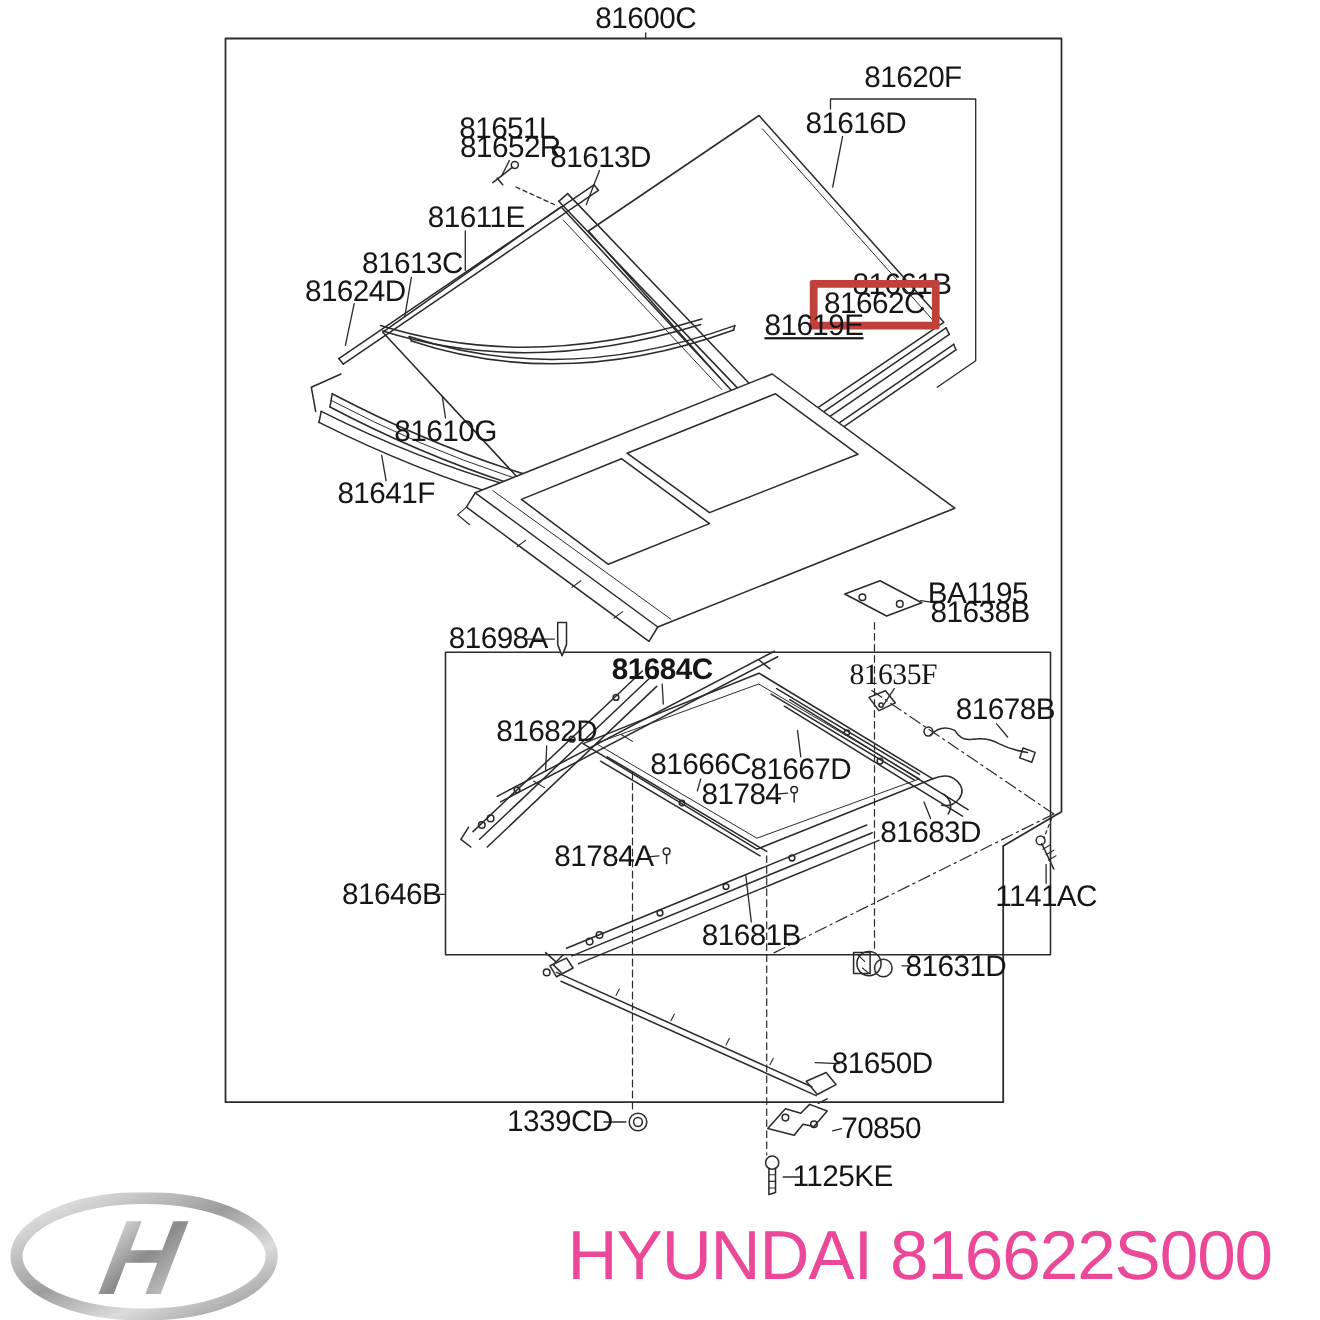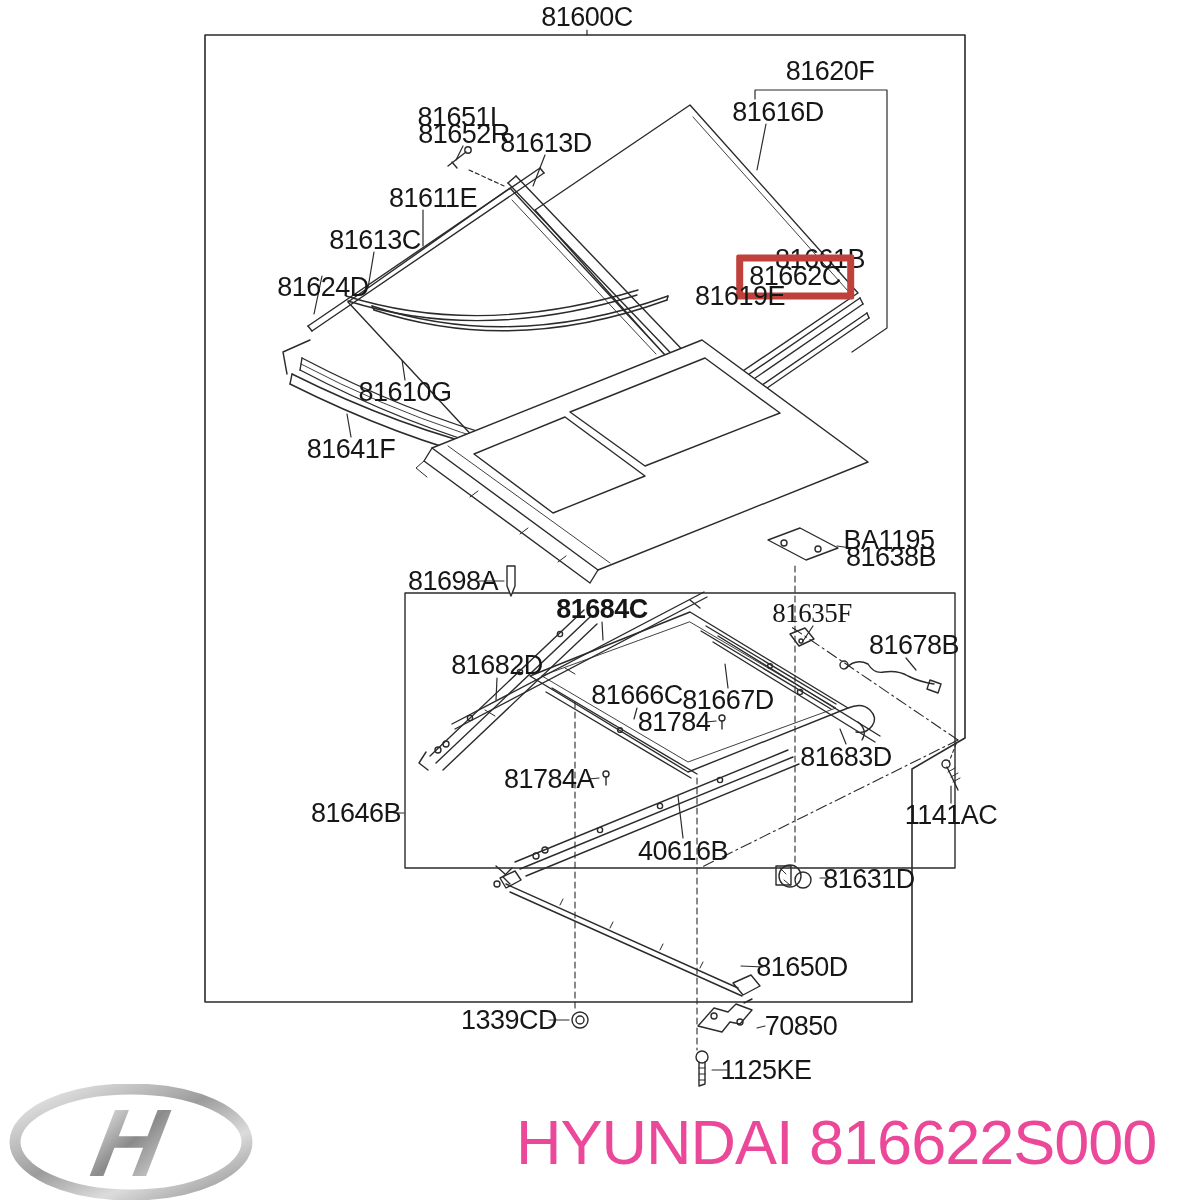--- a/index.html
+++ b/index.html
@@ -253,41 +253,41 @@
 
   <div id="labels">
       <span class="part-label" style="left: 587px; top: 17px;">81600C</span>
       <span class="part-label" style="left: 830px; top: 71px;">81620F</span>
       <span class="part-label" style="left: 778px; top: 112px;">81616D</span>
       <span class="part-label" style="left: 461px; top: 117px;">81651L</span>
       <span class="part-label" style="left: 464px; top: 134px;">81652R</span>
       <span class="part-label" style="left: 546px; top: 143px;">81613D</span>
       <span class="part-label" style="left: 422px; top: 198px; margin-left: 11px;">81611E</span>
       <span class="part-label" style="left: 375px; top: 240px;">81613C</span>
-      <span class="part-label" style="left: 323px; top: 265px; margin-top: 22px;">81624D</span>
+      <span class="part-label" style="left: 323px; top: 265px;">81624D</span>
       <span class="part-label" style="left: 820px; top: 259px;">81661B</span>
       <span class="part-label highlighted" style="left: 795px; top: 277px; border-color: rgb(192, 64, 60);">81662C</span>
-      <span class="part-label" style="left: 740px; top: 296px;">81619E</span>
+      <span class="part-label" style="left: 740px; top: 296px; text-decoration: underline;">81619E</span>
       <span class="part-label" style="left: 405px; top: 392px;">81610G</span>
       <span class="part-label" style="left: 351px; top: 449px;">81641F</span>
       <span class="part-label" style="left: 453px; top: 581px;">81698A</span>
       <span class="part-label" style="left: 889px; top: 540px;">BA1195</span>
       <span class="part-label" style="left: 891px; top: 557px;">81638B</span>
       <span class="part-label" style="left: 602px; top: 609px; font-weight: bold;">81684C</span>
       <span class="part-label" style="left: 812px; top: 613px; font-family: Liberation Serif, serif;">81635F</span>
       <span class="part-label" style="left: 914px; top: 645px;">81678B</span>
       <span class="part-label" style="left: 497px; top: 665px;">81682D</span>
       <span class="part-label" style="left: 637px; top: 695px;">81666C</span>
       <span class="part-label" style="left: 728px; top: 700px;">81667D</span>
       <span class="part-label" style="left: 674px; top: 722px;">81784</span>
       <span class="part-label" style="left: 356px; top: 813px;">81646B</span>
       <span class="part-label" style="left: 549px; top: 779px;">81784A</span>
       <span class="part-label" style="left: 846px; top: 757px;">81683D</span>
       <span class="part-label" style="left: 951px; top: 815px;">1141AC</span>
-      <span class="part-label" style="left: 683px; top: 851px;">40616B</span>
+      <span class="part-label" style="left: 683px; top: 851px;">81681B</span>
       <span class="part-label" style="left: 869px; top: 879px;">81631D</span>
       <span class="part-label" style="left: 802px; top: 967px;">81650D</span>
       <span class="part-label" style="left: 509px; top: 1020px;">1339CD</span>
       <span class="part-label" style="left: 801px; top: 1026px;">70850</span>
       <span class="part-label" style="left: 766px; top: 1070px; text-align: center;">1125KE</span>
     </div>
 
   <div class="logo-wrap">
     <svg viewBox="0 0 246 116" width="246" height="116">
       <defs>

